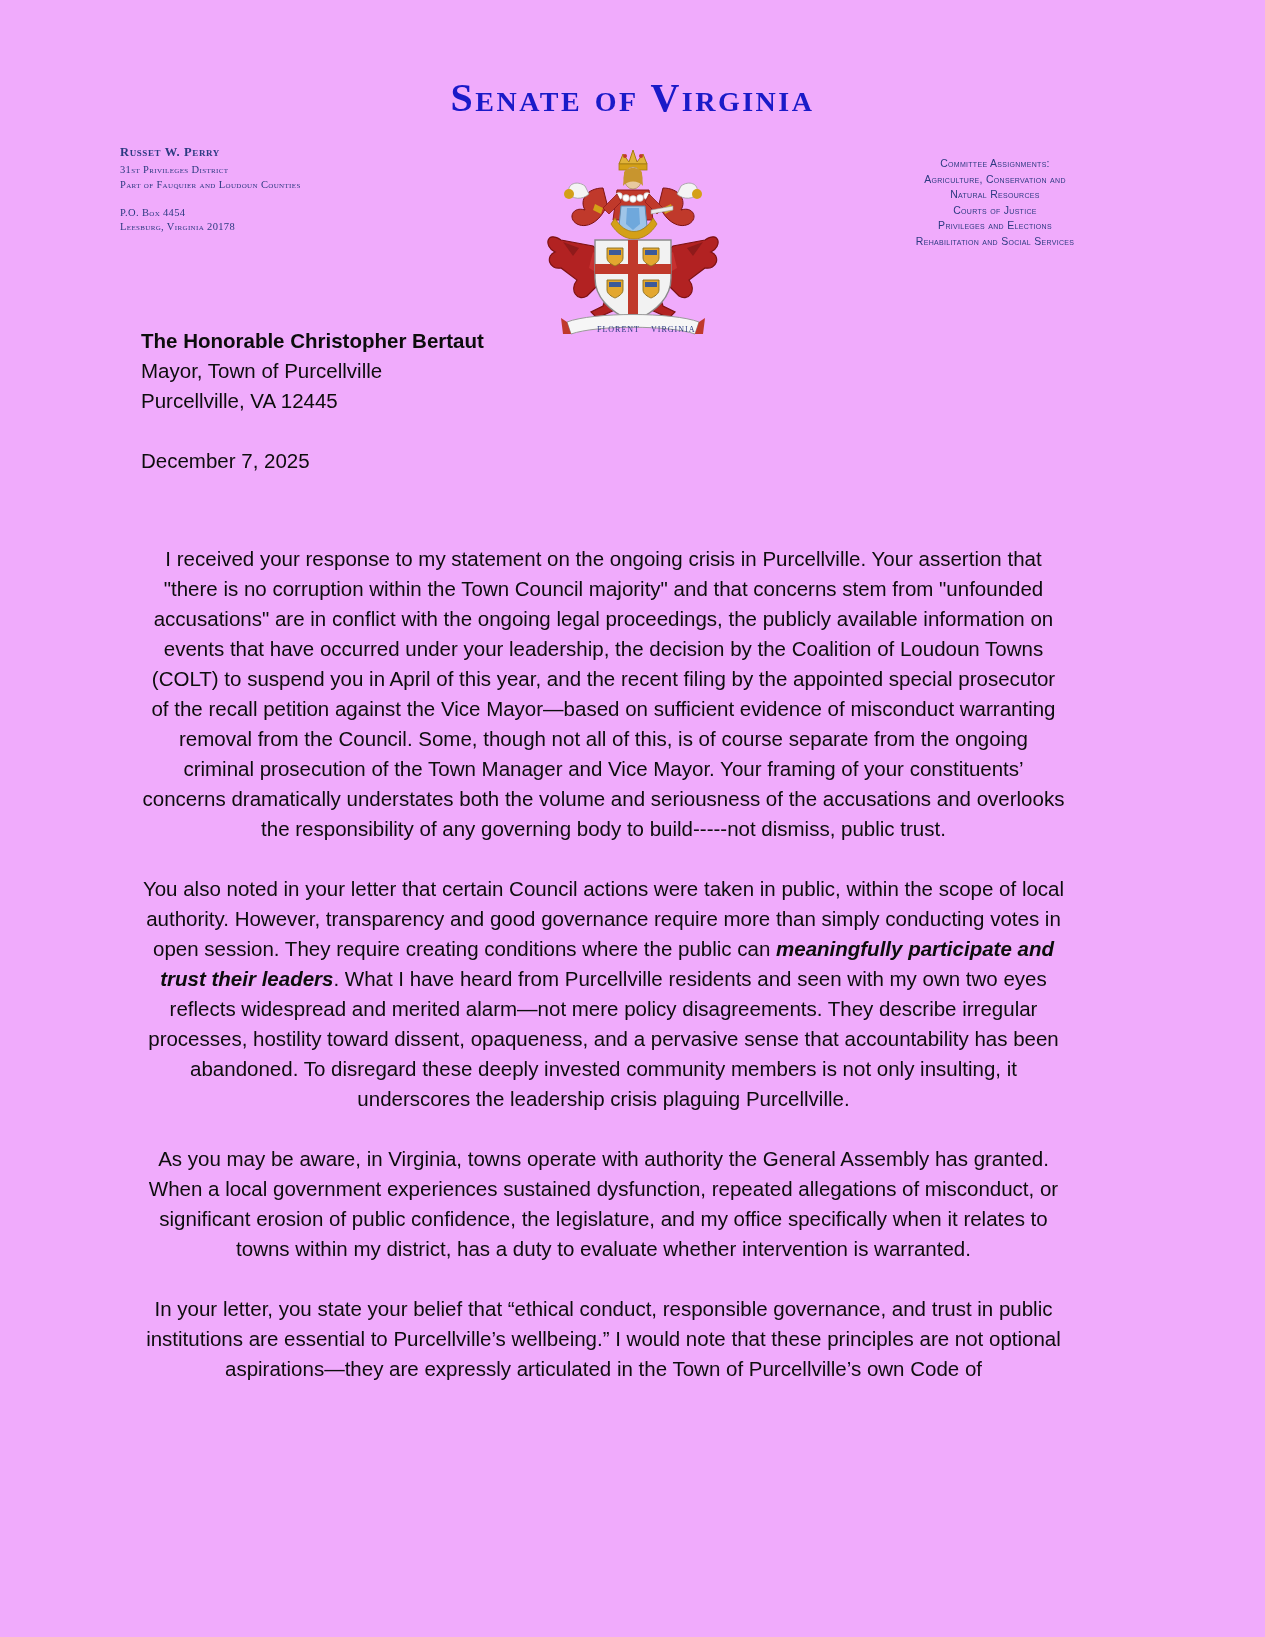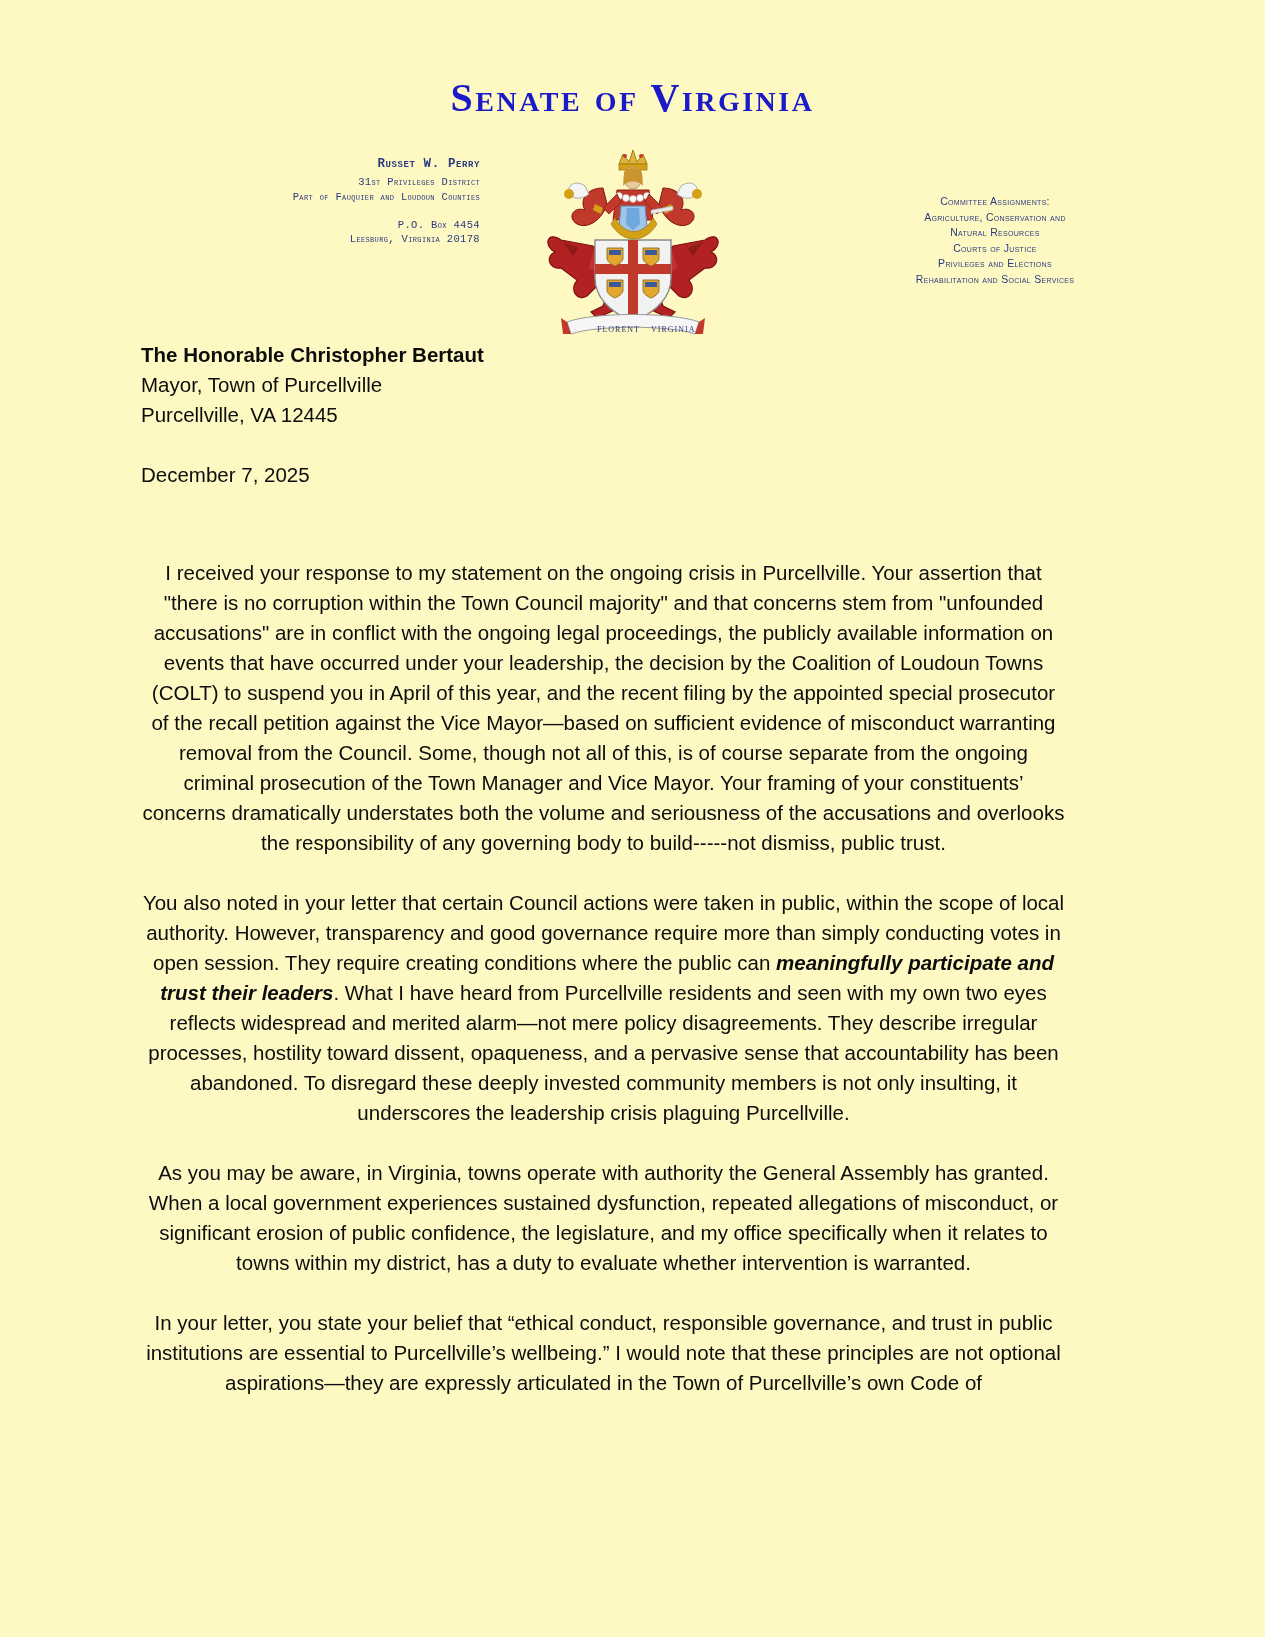--- a/index.html
+++ b/index.html
@@ -13,21 +13,21 @@
     font-family: "Liberation Sans", sans-serif;
     color: #000000;
     overflow: hidden;
     position: relative;
   }
 
   .page {
     width: 1265px;
     height: 1637px;
     position: relative;
-    background: #fef9c3;
+    background: #f0abfc;
     box-sizing: border-box;
   }
 
   
   .letterhead-title {
     text-align: center;
     color: #1a1ac8;
     font-family: "Liberation Serif", serif;
     font-weight: bold;
     font-size: 40px;
@@ -40,25 +40,25 @@
 
   .header-row {
     position: relative;
     height: 200px;
     margin-top: 26px;
   }
 
   .sender-block {
     position: absolute;
     left: 120px;
-    top: 12px;
+    top: 0;
     width: 360px;
-    text-align: right;
+    text-align: left;
     color: #2b3a80;
-    font-family: Liberation Mono, monospace;
+    font-family: Liberation Serif, serif;
     font-size: 10.5px;
     letter-spacing: 0.35px;
     line-height: 1.42;
     font-variant: small-caps;
   }
   .sender-name {
     font-weight: bold;
     font-size: 12.5px;
     letter-spacing: 0.6px;
     margin-bottom: 1px;
@@ -70,39 +70,38 @@
     right: 120px;
     top: 12px;
     width: 300px;
     text-align: center;
     color: #2b3a80;
     font-family: "Liberation Sans", sans-serif;
     font-size: 10.5px;
     letter-spacing: 0.3px;
     line-height: 1.48;
     font-variant: small-caps;
-    margin-top: 38px;
   }
 
   
   .seal-wrap {
     position: absolute;
     left: 50%;
     transform: translateX(-50%);
     top: 0px;
     width: 200px;
     height: 195px;
   }
   .seal-wrap svg { display: block; }
 
   
   .letter {
     position: absolute;
     left: 141px;
-    top: 340px;
+    top: 326px;
     width: 925px;
     font-family: "Liberation Sans", sans-serif;
     font-size: 20.5px;
     line-height: 30px;
     color: #0d0d0d;
   }
   .addr-line { white-space: nowrap; }
   .addr-name { font-weight: bold; }
   .block-gap { height: 30px; }
   .para {

